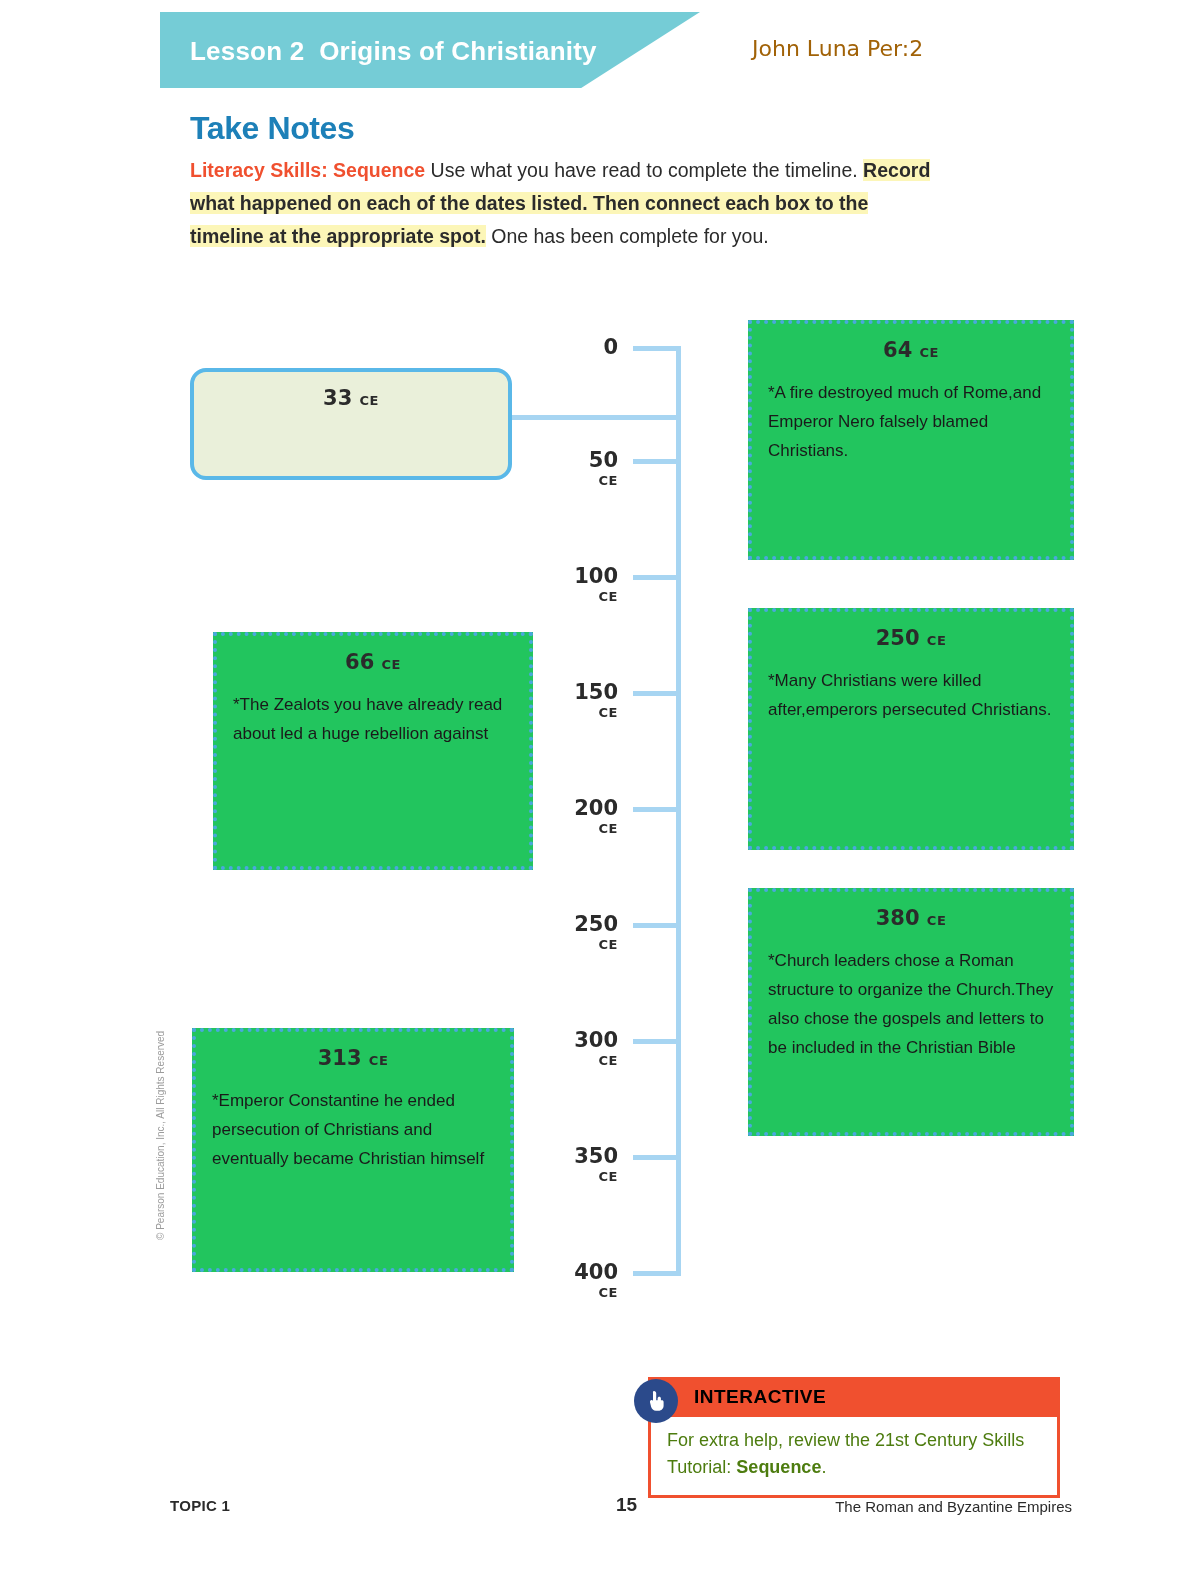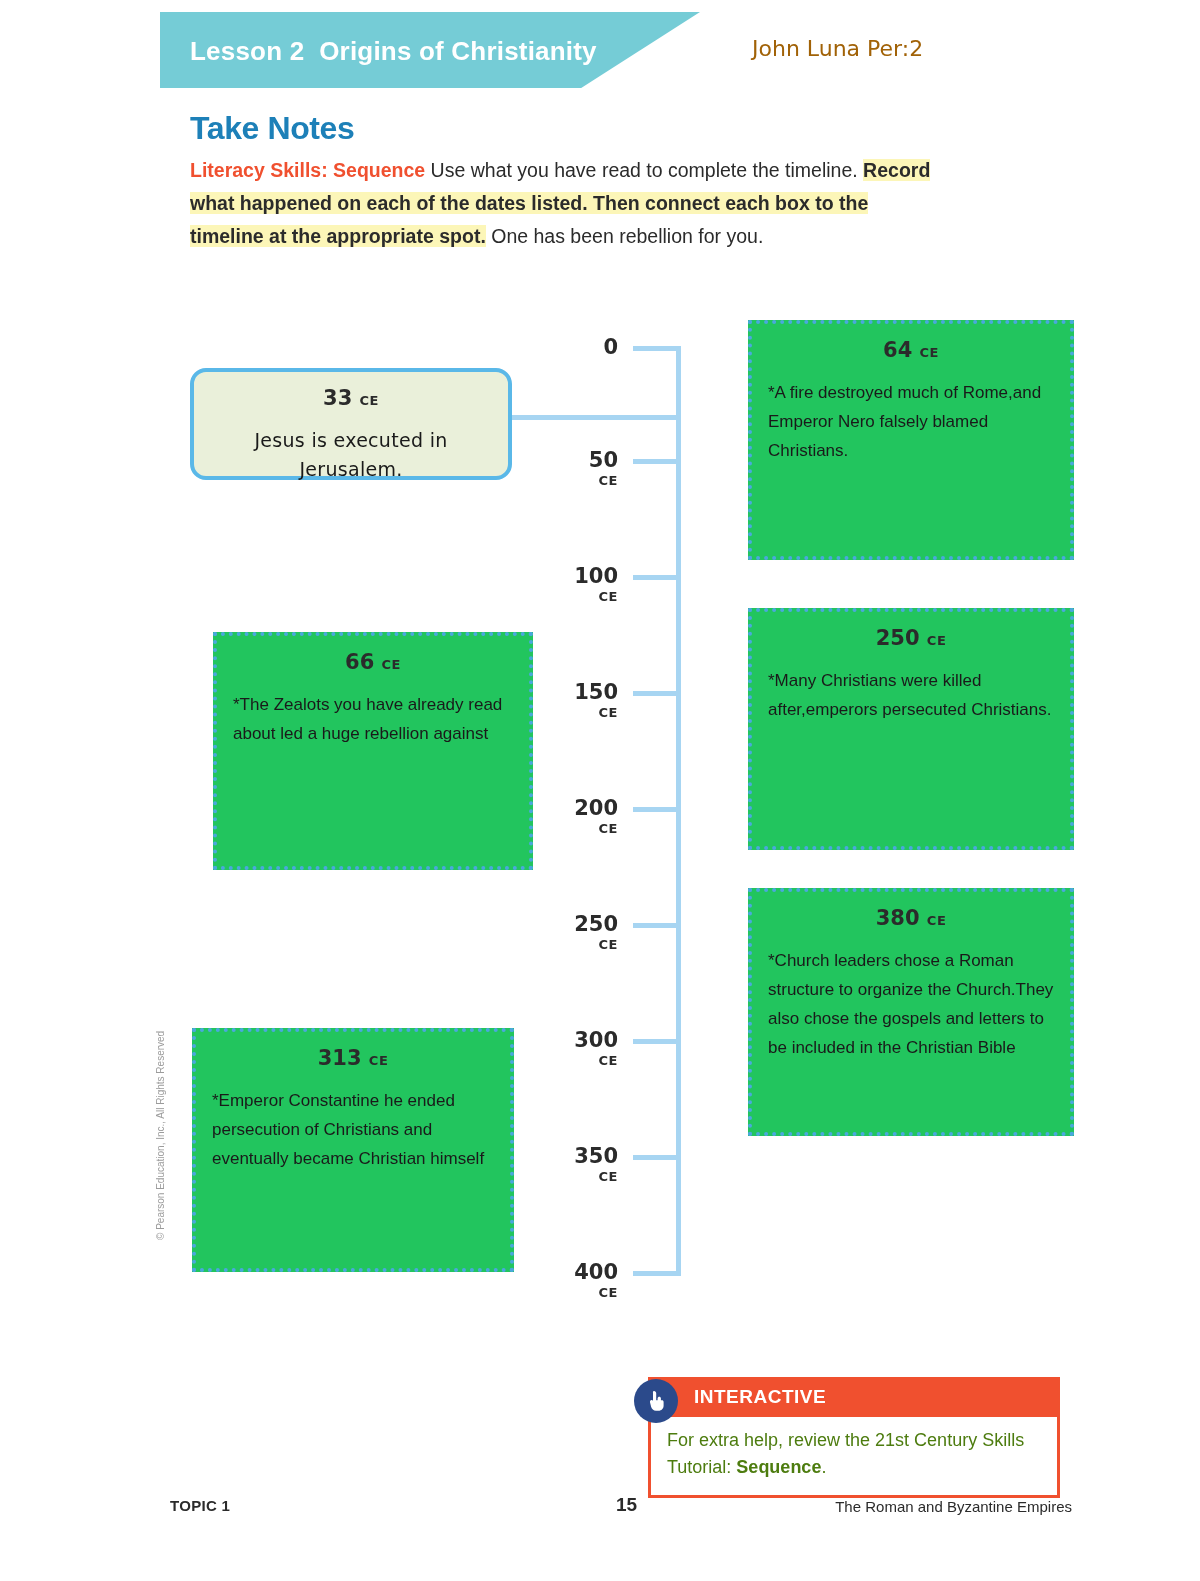--- a/index.html
+++ b/index.html
@@ -197,21 +197,21 @@
   }
   #interactive-header {
     background: #f0502f;
     height: 40px;
     display: flex;
     align-items: center;
     padding-left: 46px;
     box-sizing: border-box;
   }
   #interactive-label {
-    color: #ffffff;
+    color: #000000;
     font-size: 19px;
     font-weight: bold;
     letter-spacing: 0.5px;
   }
   #interactive-body {
     border-left: 3px solid #f0502f;
     border-right: 3px solid #f0502f;
     border-bottom: 3px solid #f0502f;
     background: #ffffff;
     padding: 10px 14px 14px 16px;
@@ -261,21 +261,21 @@
   }
 </style>
 </head>
 <body>
 
 <div id="header-banner"></div>
 <div id="lesson-title">Lesson 2  Origins of Christianity</div>
 <div id="student-name">John Luna Per:2</div>
 
 <div id="take-notes-heading">Take Notes</div>
-<div id="instructions"><span class="lit-skill">Literacy Skills: Sequence</span><span> Use what you have read to complete the timeline. </span><span class="hl">Record what happened on each of the dates listed. Then connect each box to the timeline at the appropriate spot.</span><span> One has been rebellion for you.</span></div>
+<div id="instructions"><span class="lit-skill">Literacy Skills: Sequence</span><span> Use what you have read to complete the timeline. </span><span class="hl">Record what happened on each of the dates listed. Then connect each box to the timeline at the appropriate spot.</span><span> One has been complete for you.</span></div>
 
 <div id="timeline-axis"></div>
 
 <div class="tick" style="top:346px;"></div>
 <div class="tick" style="top:459px;"></div>
 <div class="tick" style="top:575px;"></div>
 <div class="tick" style="top:691px;"></div>
 <div class="tick" style="top:807px;"></div>
 <div class="tick" style="top:923px;"></div>
 <div class="tick" style="top:1039px;"></div>
@@ -316,21 +316,20 @@
 </div>
 <div class="tick-label" style="top:1261px;">
   <span class="num">400</span>
   <span class="era">CE</span>
 </div>
 
 <div id="connector-33"></div>
 
 <div class="event-box completed" id="box-33">
   <div class="box-date"><span>33</span> <span class="era">CE</span></div>
-  <div class="box-body">Jesus is executed in Jerusalem.</div>
 </div>
 
 <div class="event-box dotted" id="box-64">
   <div class="box-date"><span>64</span> <span class="era">CE</span></div>
   <div class="box-body">*A fire destroyed much of Rome,and Emperor Nero falsely blamed Christians.</div>
 </div>
 
 <div class="event-box dotted" id="box-66">
   <div class="box-date"><span>66</span> <span class="era">CE</span></div>
   <div class="box-body">*The Zealots you have already read about led a huge rebellion against</div>

